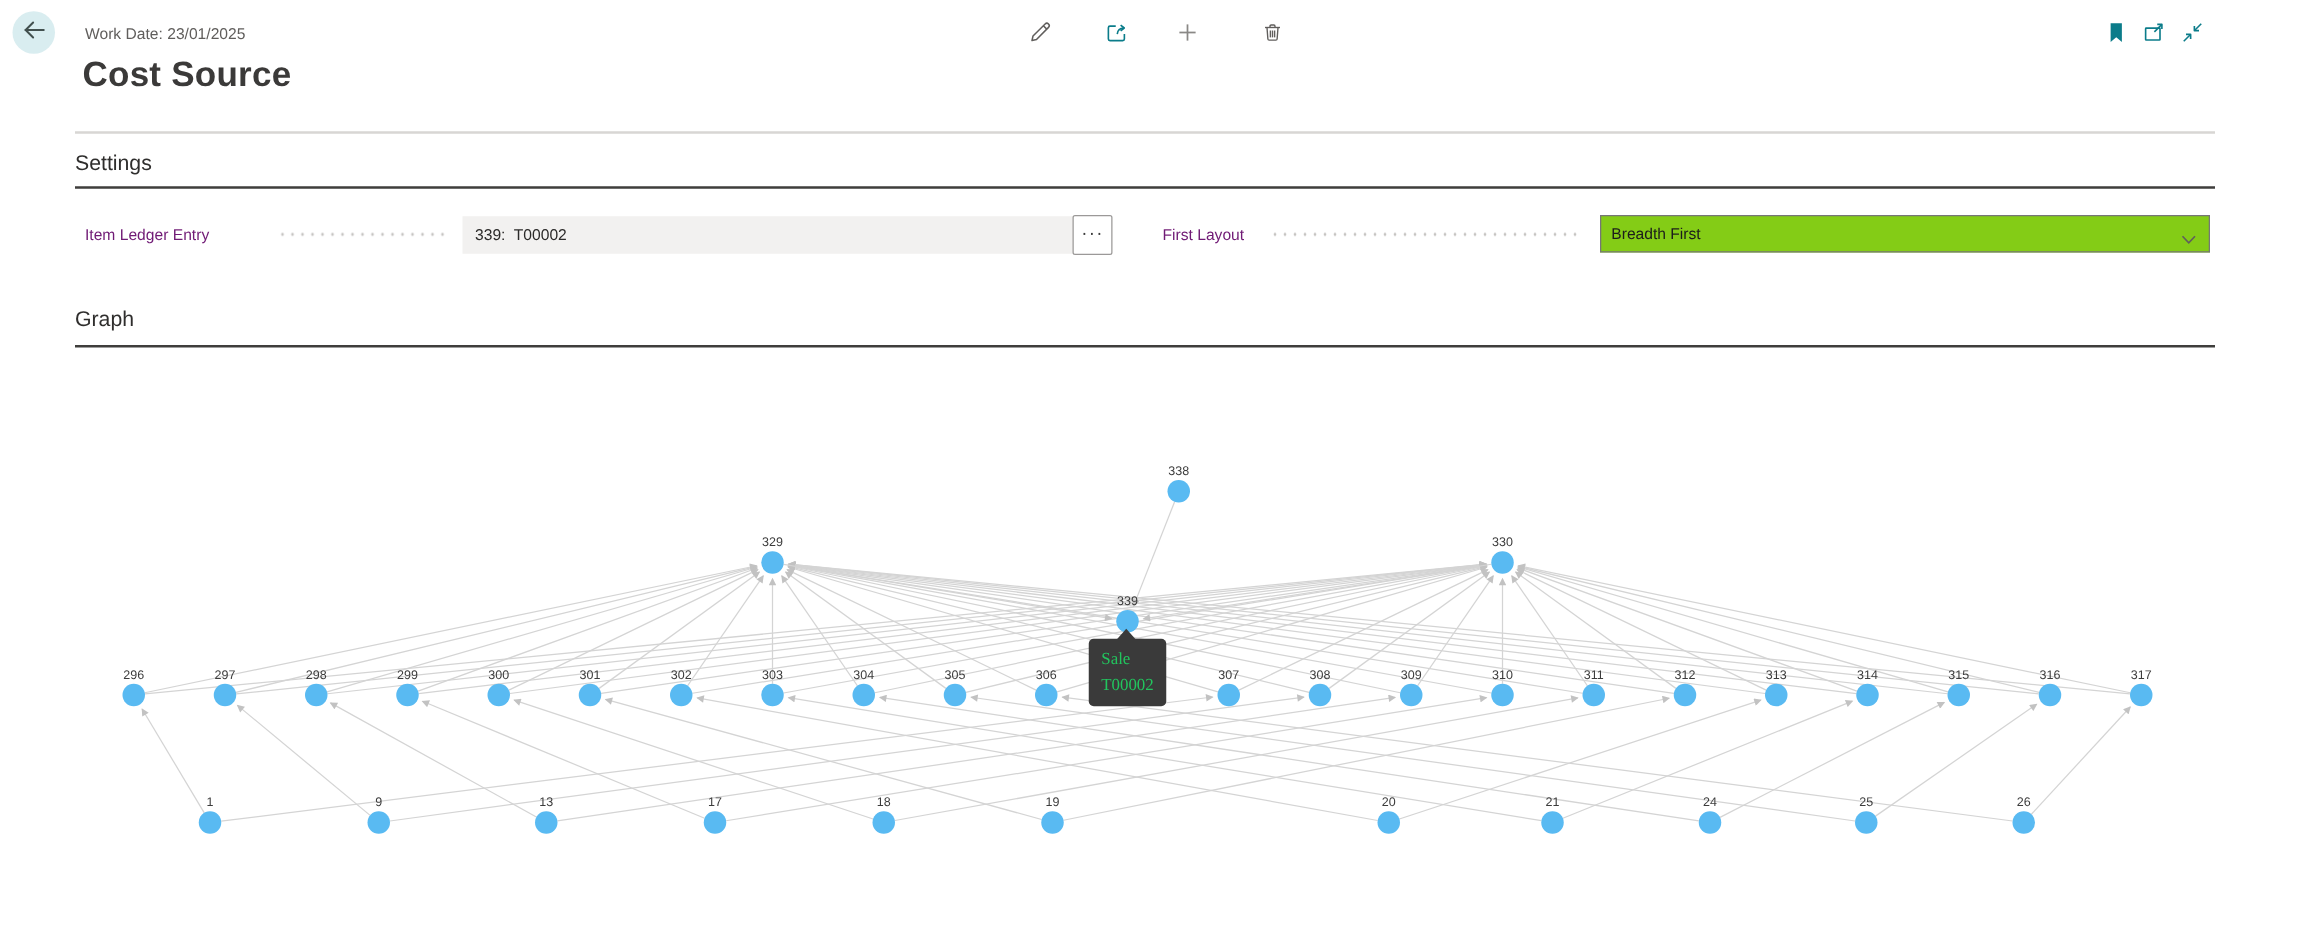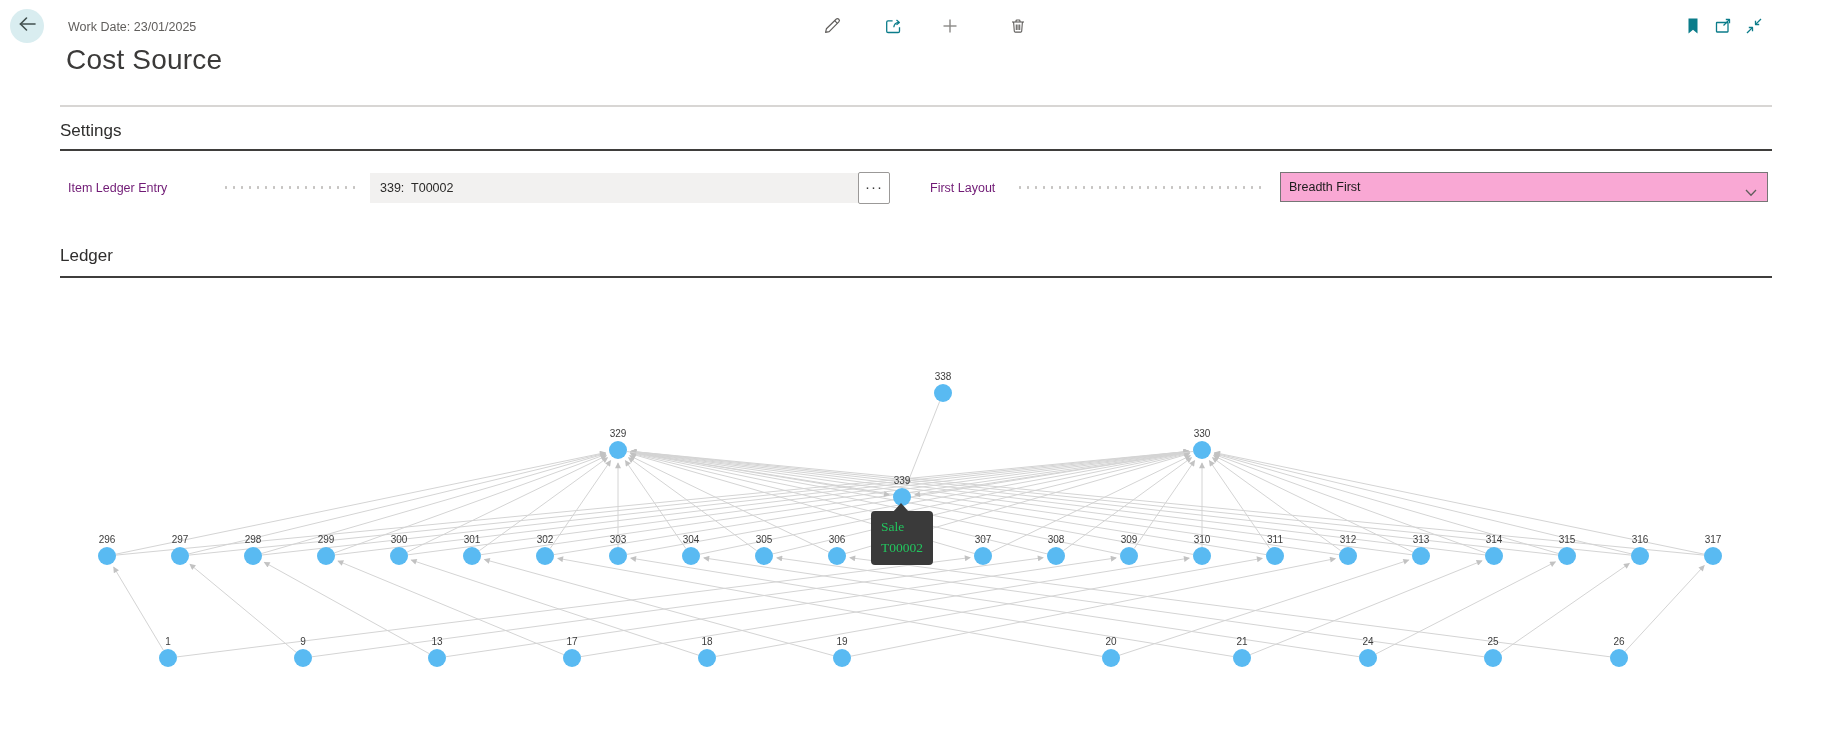--- a/index.html
+++ b/index.html
@@ -5,38 +5,38 @@
   * { margin:0; padding:0; box-sizing:border-box; }
   html,body { background:#ffffff; }
   body { font-family:"Liberation Sans", sans-serif; color:#323130; }
   #page { position:relative; width:1838px; height:742px; overflow:hidden; background:#fff;padding-left:16px; }
 
   
   .back-btn { position:absolute; left:10px; top:9px; width:34px; height:34px; border-radius:50%;
               background:#d9edf0; display:flex; align-items:center; justify-content:center; cursor:pointer; }
   .work-date { position:absolute; left:68px; top:20px; font-size:12.5px; color:#605e5c; }
   .icon-btn { position:absolute; top:16px; width:24px; height:24px; display:flex; align-items:center; justify-content:center; cursor:pointer; }
-  .page-title { position:absolute; left:66px; top:44px; font-size:28px; font-weight:400; color:#3b3a39; letter-spacing:0.2px; }
+  .page-title { position:absolute; left:66px; top:44px; font-size:28px; font-weight:700; color:#3b3a39; letter-spacing:0.2px; }
   .title-divider { position:absolute; left:60px; top:105px; width:1712px; height:2px; background:#d8d6d4; }
 
   
   .section-title { position:absolute; left:60px; font-size:17px; color:#2f2e2d; }
   .section-rule { position:absolute; left:60px; width:1712px; height:2px; background:#3f3e3c; }
 
   
   .field-label { position:absolute; top:172px; height:32px; line-height:32px; font-size:12.5px; color:#701a75; }
   .leader { position:absolute; top:186px; height:3px;
             background-image:radial-gradient(circle, #c6c4c2 1.1px, transparent 1.3px);
             background-size:8px 3px; background-repeat:repeat-x; }
   .ile-field { position:absolute; left:370px; top:173px; width:492px; height:30px; background:#f2f1f0;
                font-size:12.5px; line-height:30px; padding-left:10px; color:#2b2a29; white-space:pre; }
   .lookup-btn { position:absolute; left:858px; top:172px; width:32px; height:32px; background:#fff;
                 border:1px solid #9b9998; border-radius:2px; text-align:center; line-height:28px;
                 font-size:15px; letter-spacing:1px; color:#3a3a3a; cursor:pointer; }
-  .layout-select { position:absolute; left:1280px; top:172px; width:488px; height:30px; background:#f9a8d4;
+  .layout-select { position:absolute; left:1280px; top:172px; width:488px; height:30px; background:#84cc16;
                    border:1px solid #767676; cursor:pointer; }
   .layout-select .val { position:absolute; left:8px; top:0; line-height:28px; font-size:12.5px; color:#1c1c1c; }
   .layout-select .chev { position:absolute; right:10px; top:10px; }
 
   
   #graph-svg { position:absolute; left:0; top:0; width:1838px; height:742px; z-index:1; }
   .node-label { font-family:"Liberation Sans", sans-serif; font-size:10px; fill:#3c3c3c; }
 
   .tooltip { position:absolute; left:871px; top:511px; z-index:2; background:#3a3a3a; color:#22c55e;
              border-radius:4px; padding:5px 10px 7px 10px; font-family:"Liberation Serif", serif;
@@ -142,21 +142,21 @@
   <div class="leader" style="left:1016px; width:250px"></div>
   <div class="layout-select">
     <span class="val">Breadth First</span>
     <span class="chev">
       <svg width="12" height="8" viewBox="0 0 12 8" fill="none" stroke="#605e5c" stroke-width="1.3">
           <polyline points="1,1 6,6.2 11,1"></polyline>
         </svg>
     </span>
   </div>
 
-  <div class="section-title" style="top:246px">Ledger</div>
+  <div class="section-title" style="top:246px">Graph</div>
   <div class="section-rule" style="top:276px"></div>
 
   <svg id="graph-svg">
     <defs>
       <marker id="arrow" viewBox="0 0 8 8" refX="7" refY="4" markerWidth="7" markerHeight="6" orient="auto">
         <path d="M0,0 L8,4 L0,8 z" fill="#C2C2C2"></path>
       </marker>
     </defs>
   <line x1="115.8" y1="554.2" x2="605.3" y2="452.6" stroke="#D4D4D4" stroke-width="1" marker-end="url(#arrow)"></line>
       <line x1="188.7" y1="553.9" x2="605.4" y2="453.1" stroke="#D4D4D4" stroke-width="1" marker-end="url(#arrow)"></line>

